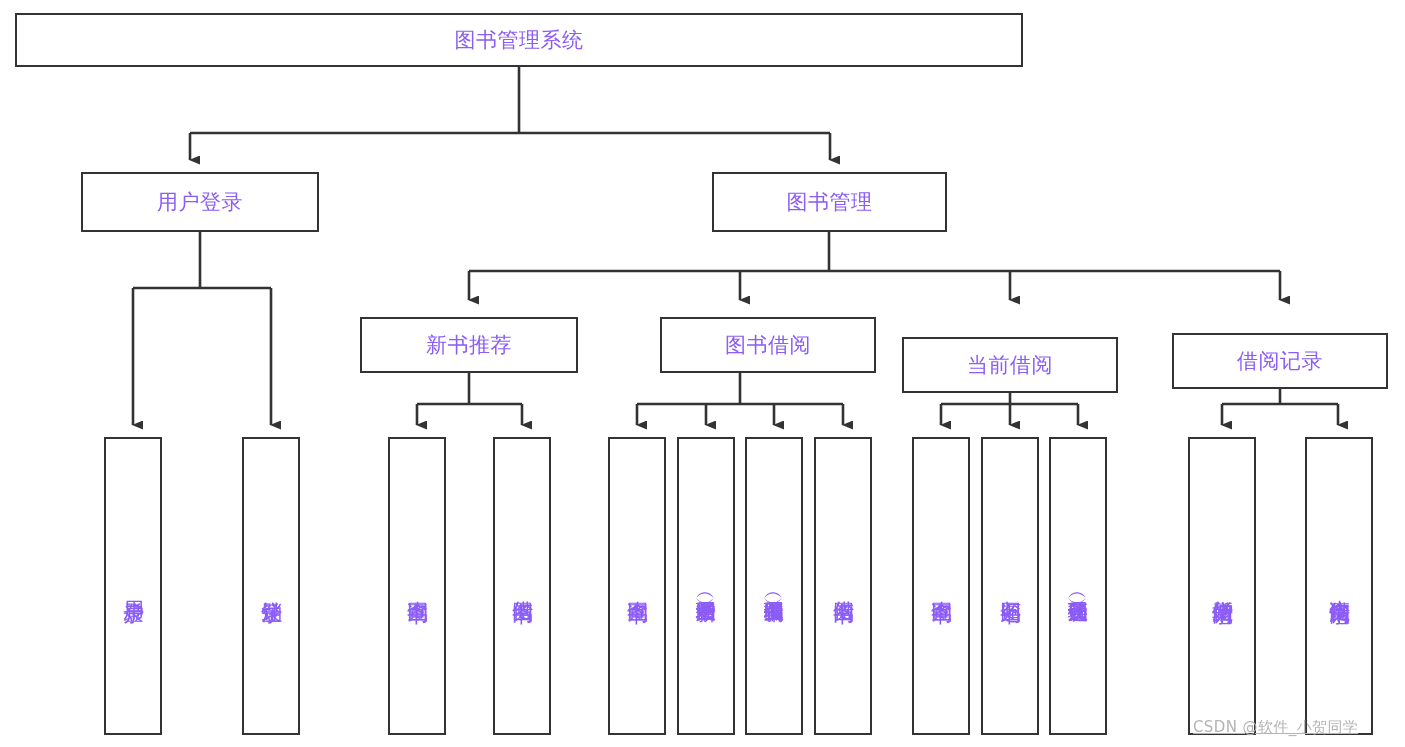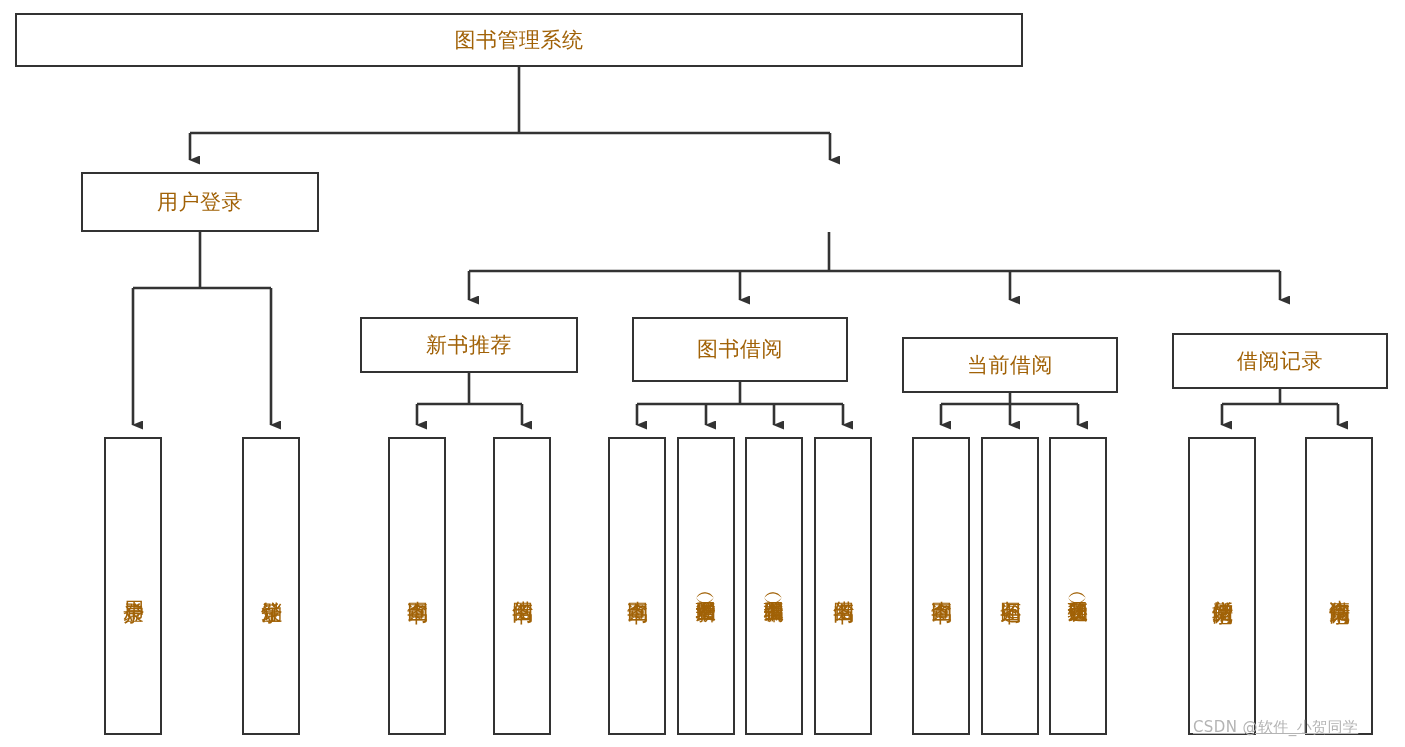--- a/index.html
+++ b/index.html
@@ -26,21 +26,21 @@
     pointer-events: none;
   }
   .node {
     position: absolute;
     box-sizing: border-box;
     background: #ffffff;
     border: 2px solid #333333;
     display: flex;
     align-items: center;
     justify-content: center;
-    color: #a16207;
+    color: #8b5cf6;
     z-index: 2;
   }
   .node-h {
     font-size: 21px;
     line-height: 1.25;
     white-space: nowrap;
     letter-spacing: 0.5px;
   }
   .node-v {
     writing-mode: vertical-rl;
@@ -119,25 +119,28 @@
     </g>
   </svg>
 
   <div class="node node-h" style="left:15px; top:13px; width:1008px; height:54px;">
     <span>图书管理系统</span>
   </div>
 
   <div class="node node-h" style="left:81px; top:172px; width:238px; height:60px;">
     <span>用户登录</span>
   </div>
+  <div class="node node-h" style="left:712px; top:172px; width:235px; height:60px;">
+    <span>图书管理</span>
+  </div>
 
   <div class="node node-h" style="left:360px; top:317px; width:218px; height:56px;">
     <span>新书推荐</span>
   </div>
-  <div class="node node-h" style="left:632px; top:317px; width:216px; height:65px;">
+  <div class="node node-h" style="left:660px; top:317px; width:216px; height:56px;">
     <span>图书借阅</span>
   </div>
   <div class="node node-h" style="left:902px; top:317px; width:216px; height:56px;margin-top:20px;">
     <span>当前借阅</span>
   </div>
   <div class="node node-h" style="left:1172px; top:333px; width:216px; height:56px;">
     <span>借阅记录</span>
   </div>
 
   <div class="node node-v" style="left:104px; top:437px; width:58px; height:298px;">

